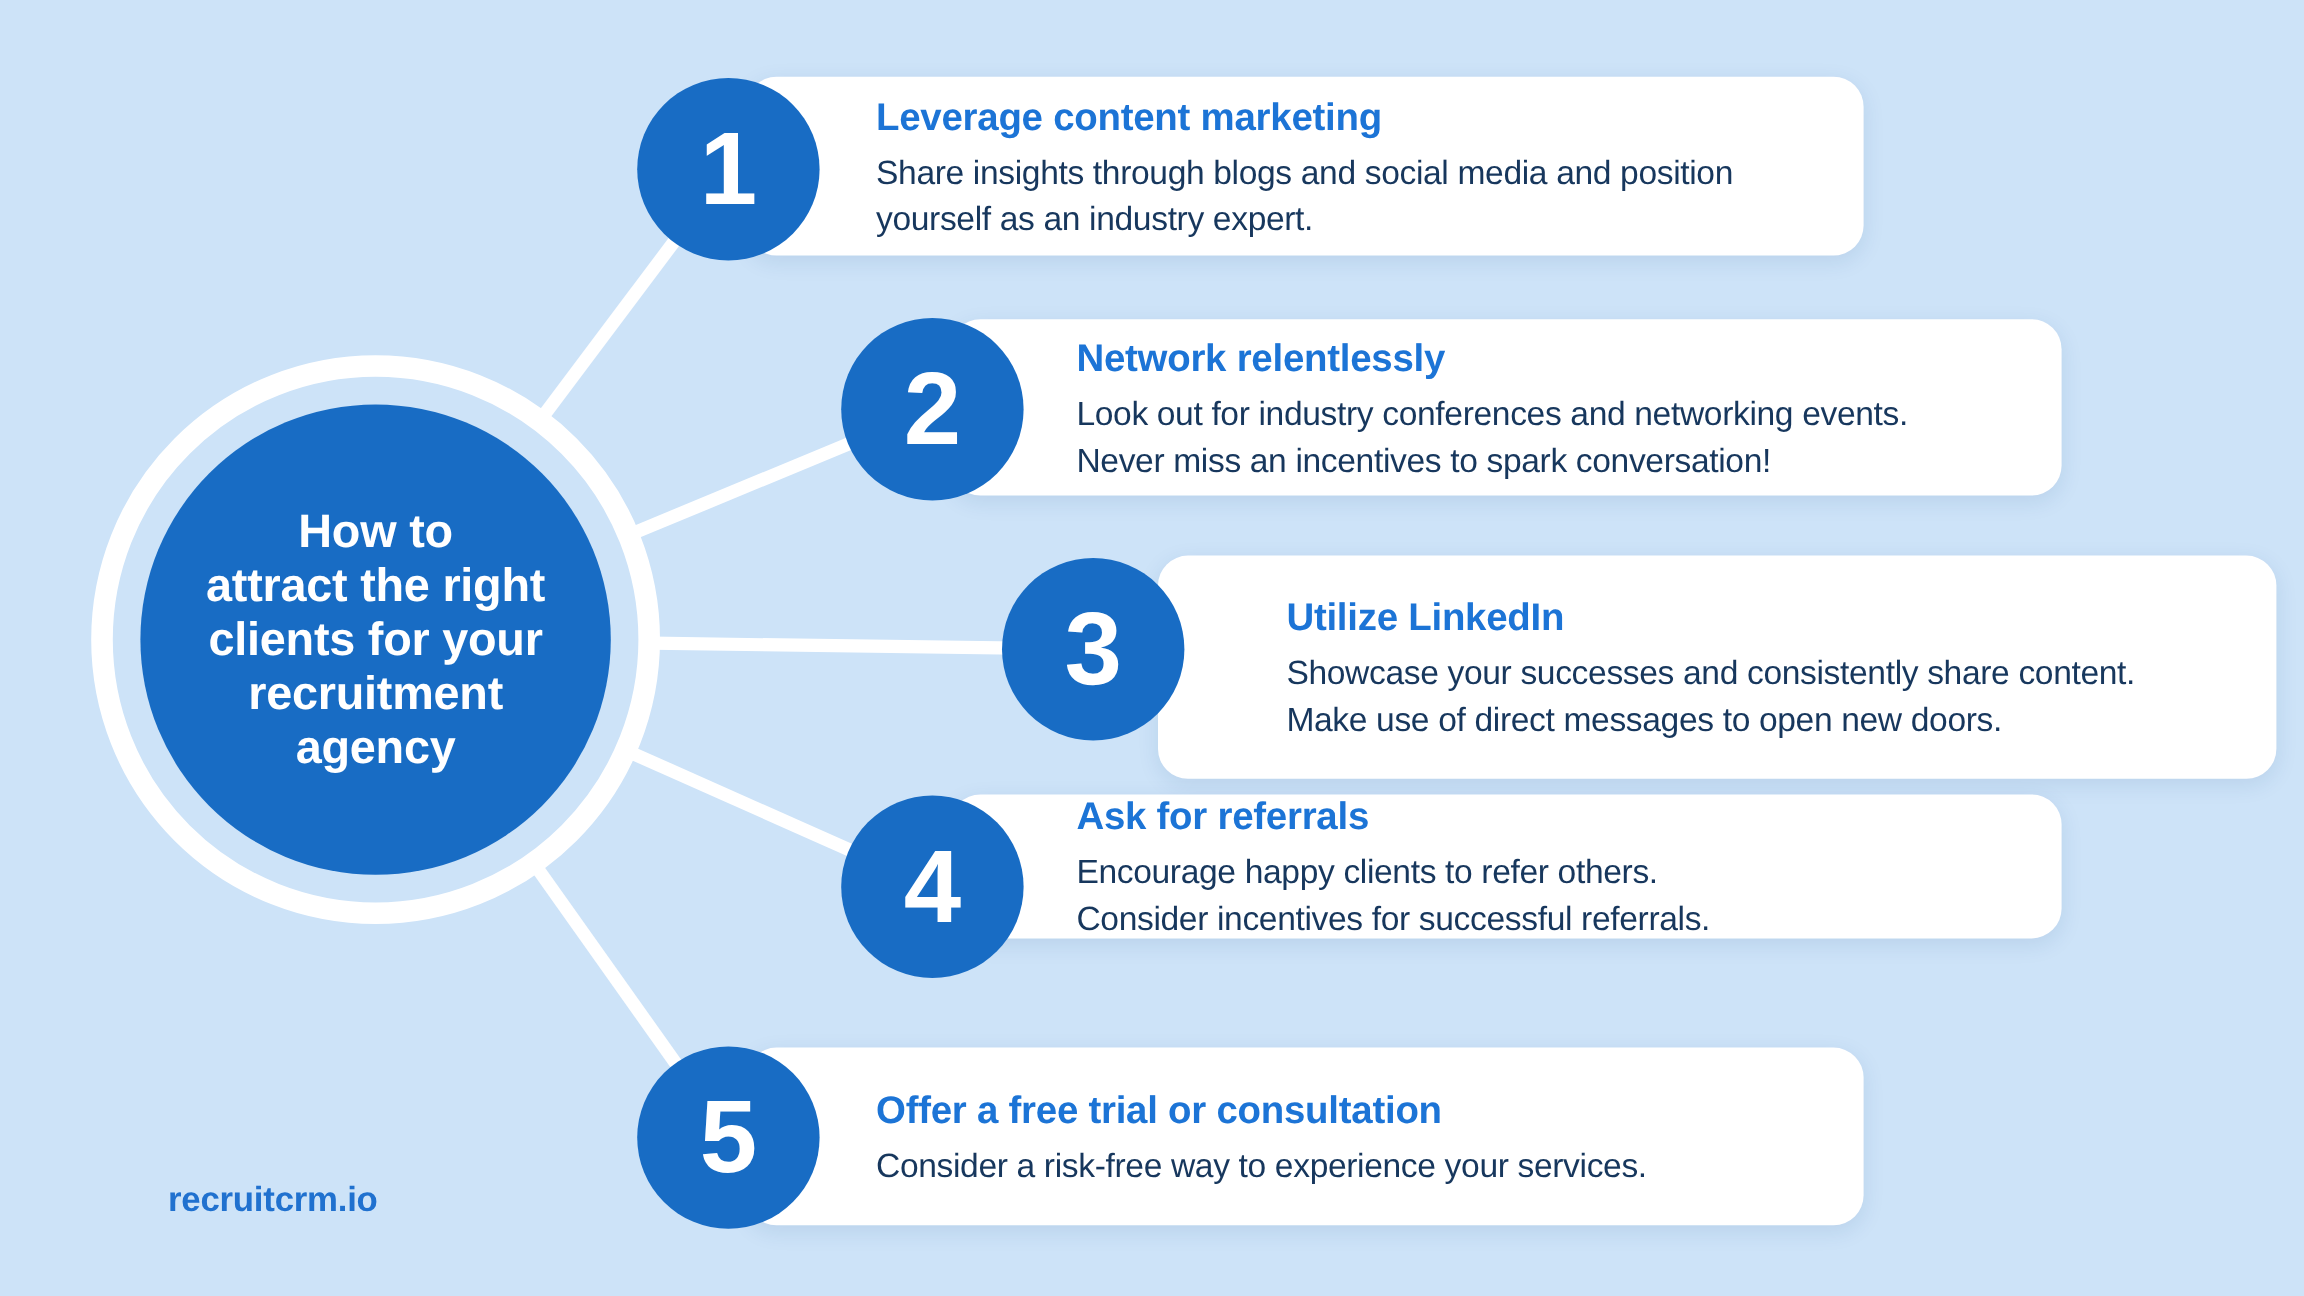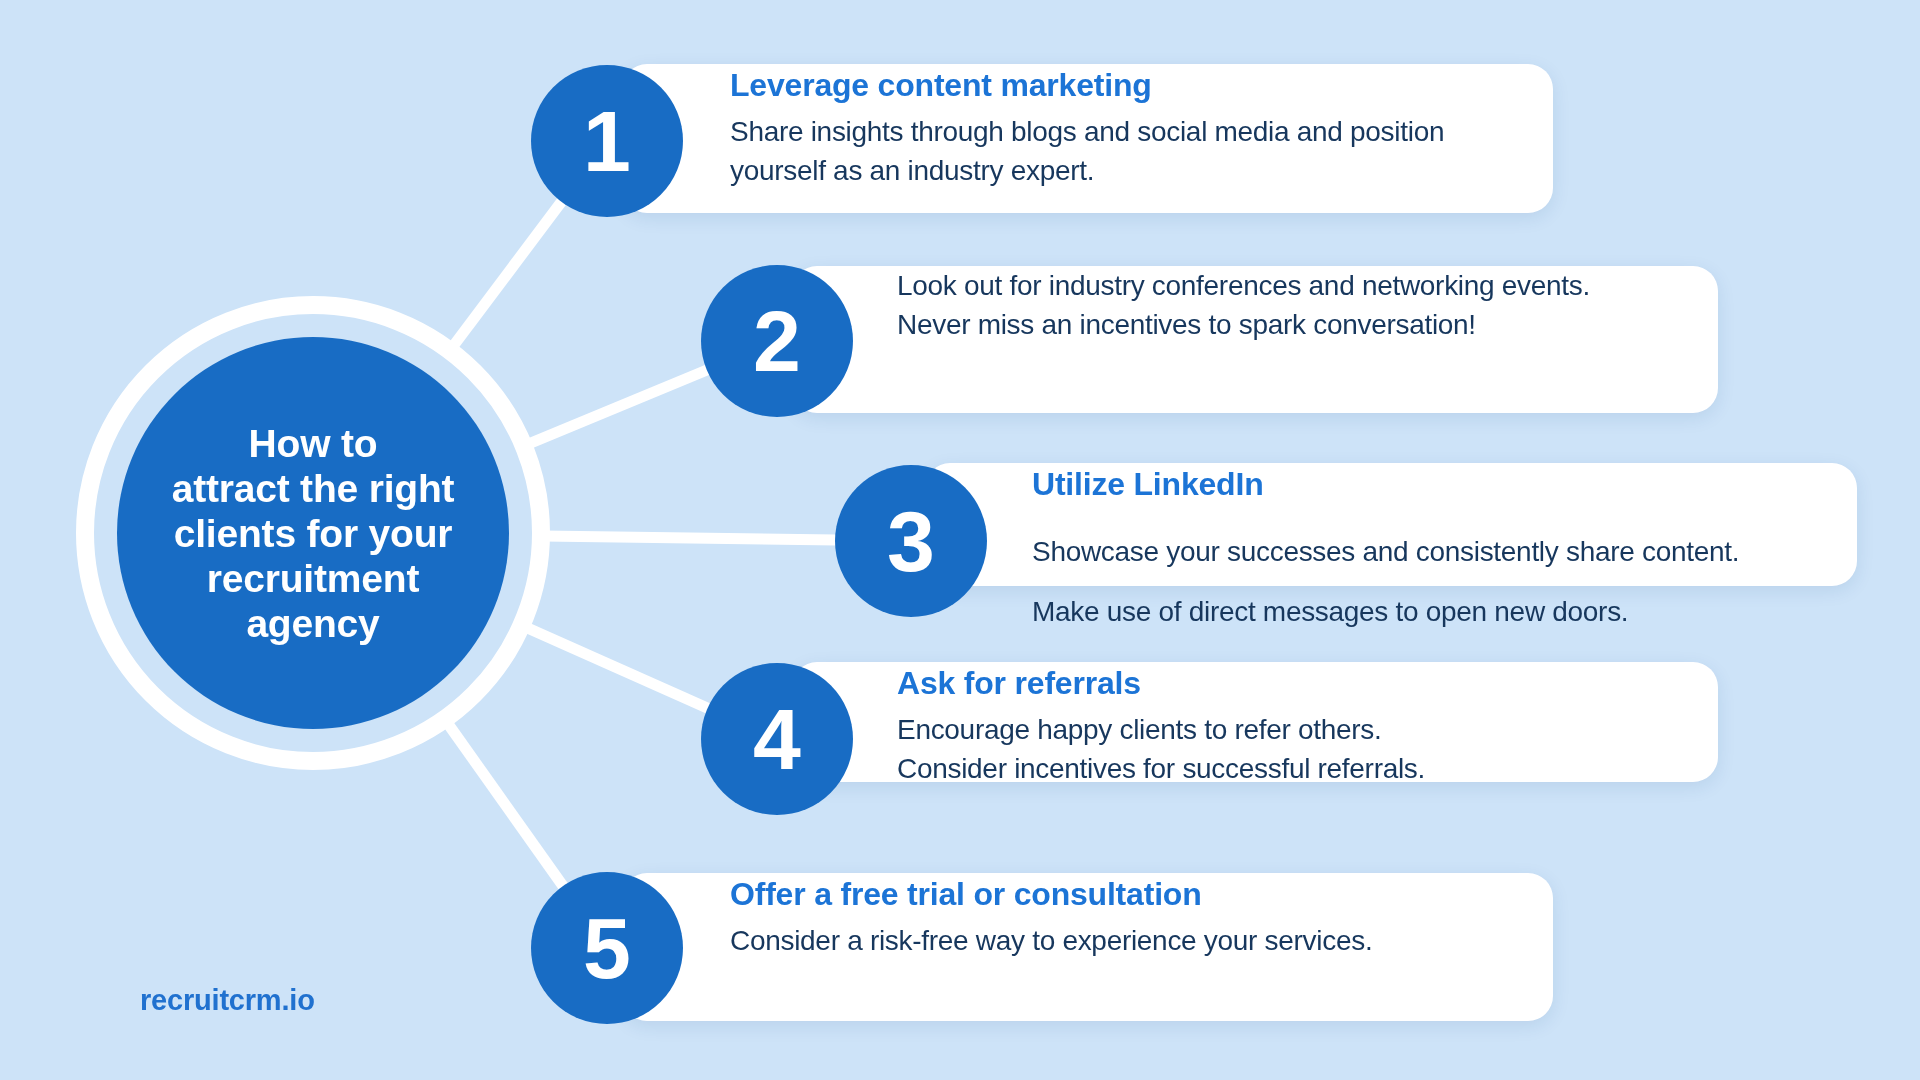--- a/index.html
+++ b/index.html
@@ -29,21 +29,21 @@
     color:#FFFFFF;font-weight:bold;font-size:39px;line-height:45px;
     letter-spacing:-0.2px;
   }
   .hub-title span{display:block;}
 
   
   .step{position:absolute;z-index:1;}
   .card{
     position:absolute;background:#FFFFFF;border-radius:25px;
     box-shadow:0 5px 18px rgba(20,70,130,0.10);
-    display:flex;flex-direction:column;justify-content:flex-start;
+    display:flex;flex-direction:column;justify-content:center;
     box-sizing:border-box;padding-right:40px;
   }
   .card h2{
     margin:0 0 6px 0;
     font-size:32px;line-height:42px;font-weight:bold;color:#1C74D6;
     letter-spacing:-0.2px;white-space:nowrap;
   }
   .card p{
     margin:0;font-size:28px;line-height:39px;color:#17375D;
     letter-spacing:-0.3px;white-space:nowrap;
@@ -53,21 +53,21 @@
     background:#186CC4;color:#FFFFFF;z-index:4;
     display:flex;align-items:center;justify-content:center;
     font-weight:bold;font-size:86px;
   }
 
   
   .step-1 .card{left:622px;top:64px;width:931px;height:149px;padding-left:108px;}
   .step-1 .num{left:531px;top:65px;}
   .step-2 .card{left:792px;top:266px;width:926px;height:147px;padding-left:105px;}
   .step-2 .num{left:701px;top:265px;}
-  .step-3 .card{left:925px;top:463px;width:932px;height:123px;padding-left:107px;gap:21px;}
+  .step-3 .card{left:965px;top:463px;width:932px;height:186px;padding-left:107px;}
   .step-3 .num{left:835px;top:465px;}
   .step-4 .card{left:792px;top:662px;width:926px;height:120px;padding-left:105px;}
   .step-4 .num{left:701px;top:663px;}
   .step-5 .card{left:622px;top:873px;width:931px;height:148px;padding-left:108px;}
   .step-5 .num{left:531px;top:872px;}
 
   
   .logo{
     position:absolute;left:108px;top:984px;
     font-size:29px;font-weight:bold;color:#2071CF;letter-spacing:-0.2px;margin-left:32px;
@@ -103,20 +103,21 @@
       <p>Share insights through blogs and social media and position</p>
       <p>yourself as an industry expert.</p>
     </div>
     <div class="num">
       <span>1</span>
     </div>
   </section>
 
   <section class="step step-2">
     <div class="card">
+      <h2>Network relentlessly</h2>
       <p>Look out for industry conferences and networking events.</p>
       <p>Never miss an incentives to spark conversation!</p>
     </div>
     <div class="num">
       <span>2</span>
     </div>
   </section>
 
   <section class="step step-3">
     <div class="card">

